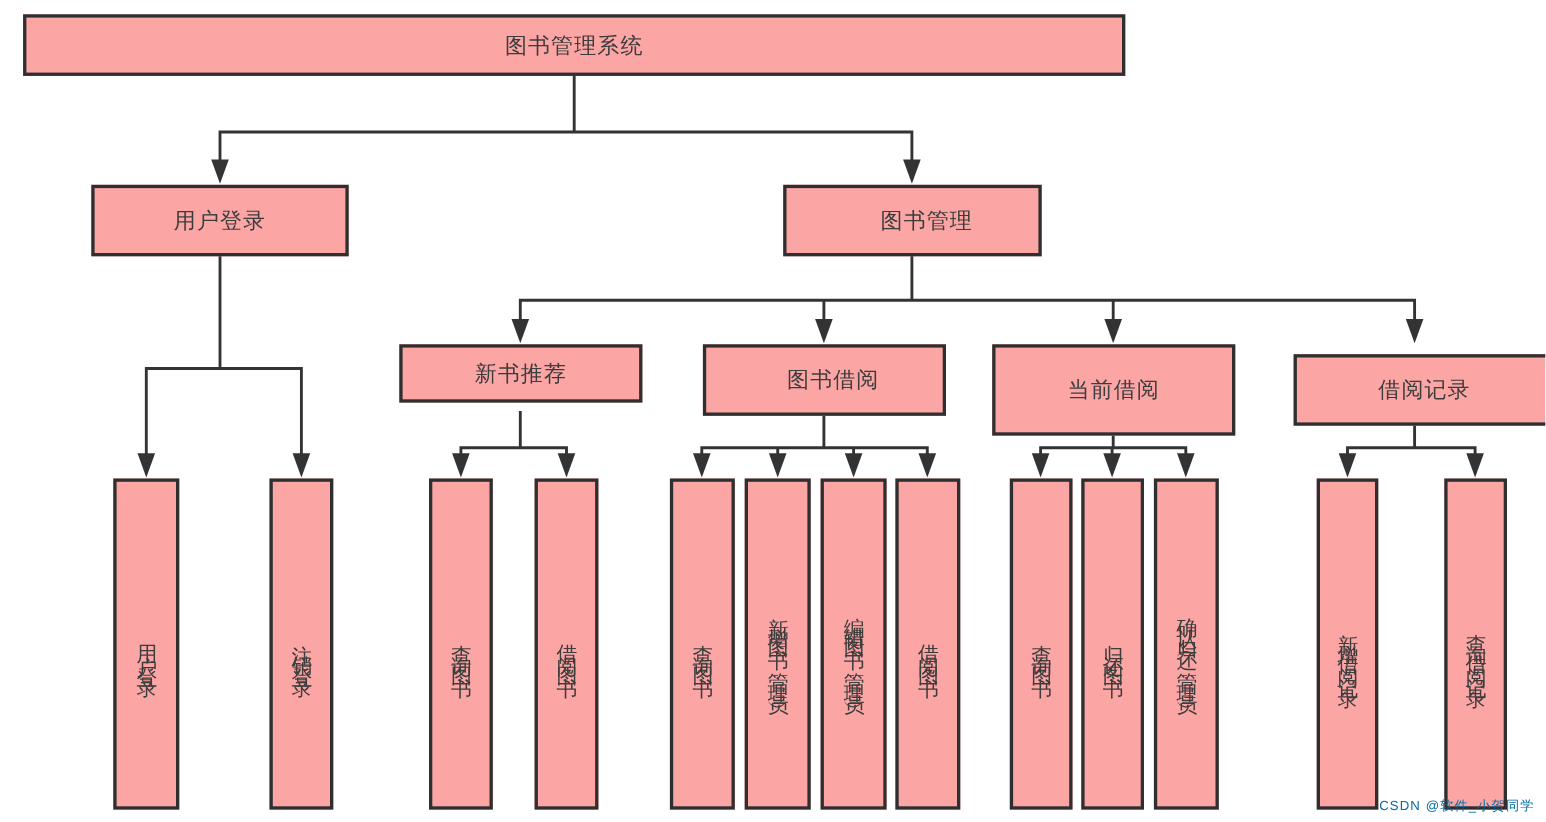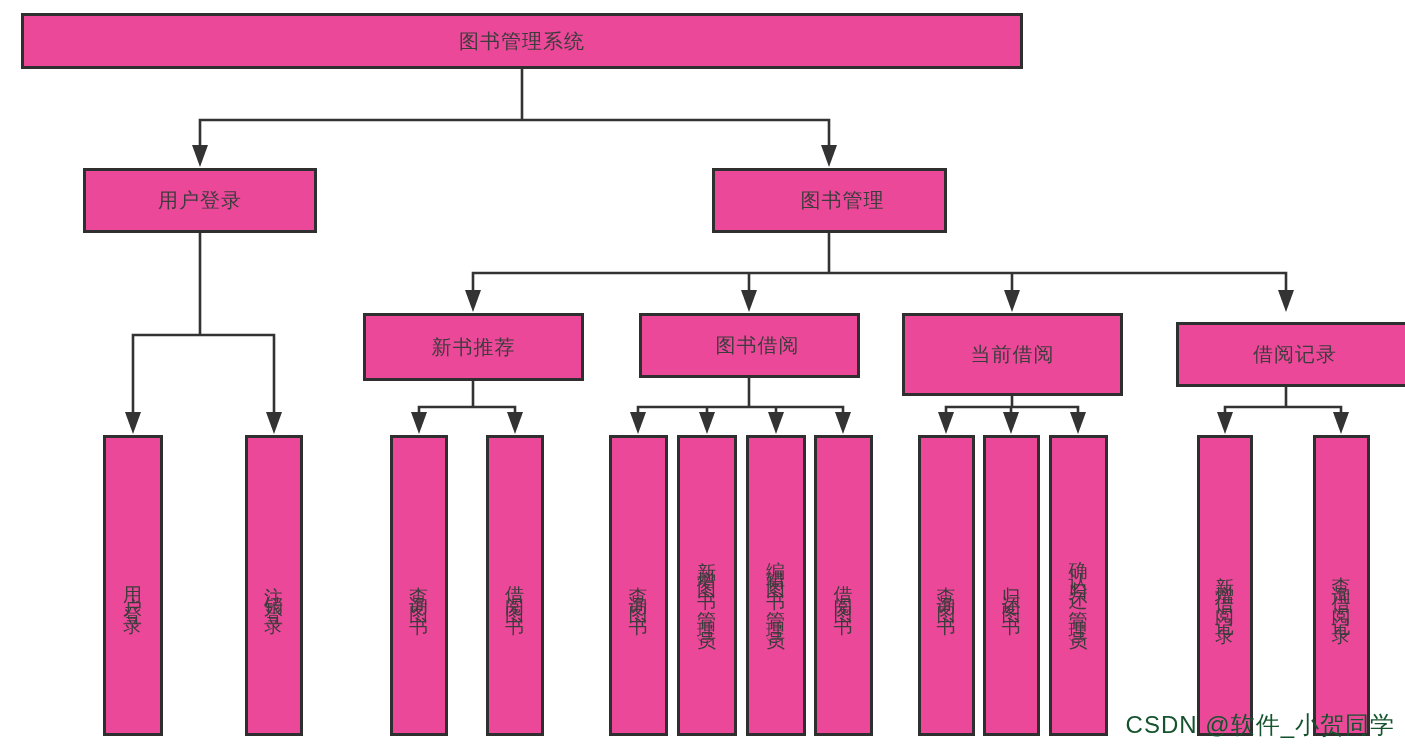--- a/index.html
+++ b/index.html
@@ -7,41 +7,41 @@
     position:relative;
     width:1405px;height:747px;
     background:#ffffff;
     font-family:"Liberation Sans","DejaVu Sans",sans-serif;
     overflow:hidden;
   }
   .wires{position:absolute;left:0;top:0;width:1405px;height:747px;z-index:1;}
   .node{
     position:absolute;
     box-sizing:border-box;
-    background:#ec4899;
+    background:#fca5a5;
     border:3px solid #2f2f2f;
     display:flex;align-items:center;justify-content:center;
     color:#3c3c3c;
     z-index:2;
   }
   .h-node{font-size:20px;letter-spacing:1px;}
   .v-node .v-text{
     writing-mode:vertical-rl;
     text-orientation:mixed;
     font-size:19px;
     letter-spacing:10px;
     line-height:1;
     color:#3c3c3c;
     margin-bottom:-10px; 
   }
   .watermark{
     position:absolute;
     right:10px;bottom:6px;
-    font-size:24px;
-    color:#14532d;
+    font-size:12px;
+    color:#0369a1;
     letter-spacing:1px;
     z-index:5;
     white-space:nowrap;
   }
 </style>
 </head>
 <body>
 
 <div class="stage">
 
@@ -86,21 +86,21 @@
     <span>图书管理系统</span>
   </div>
 
   <div class="node h-node" style="left:83px;top:168px;width:234px;height:65px;">
     <span>用户登录</span>
   </div>
   <div class="node h-node" style="left:712px;top:168px;width:235px;height:65px;padding-left:26px;">
     <span>图书管理</span>
   </div>
 
-  <div class="node h-node" style="left:363px;top:313px;width:221px;height:68px;">
+  <div class="node h-node" style="left:363px;top:313px;width:221px;height:53px;">
     <span>新书推荐</span>
   </div>
   <div class="node h-node" style="left:639px;top:313px;width:221px;height:65px;padding-left:16px;">
     <span>图书借阅</span>
   </div>
   <div class="node h-node" style="left:902px;top:313px;width:221px;height:83px;">
     <span>当前借阅</span>
   </div>
   <div class="node h-node" style="left:1176px;top:294px;width:238px;height:65px;margin-top:28px;">
     <span>借阅记录</span>

